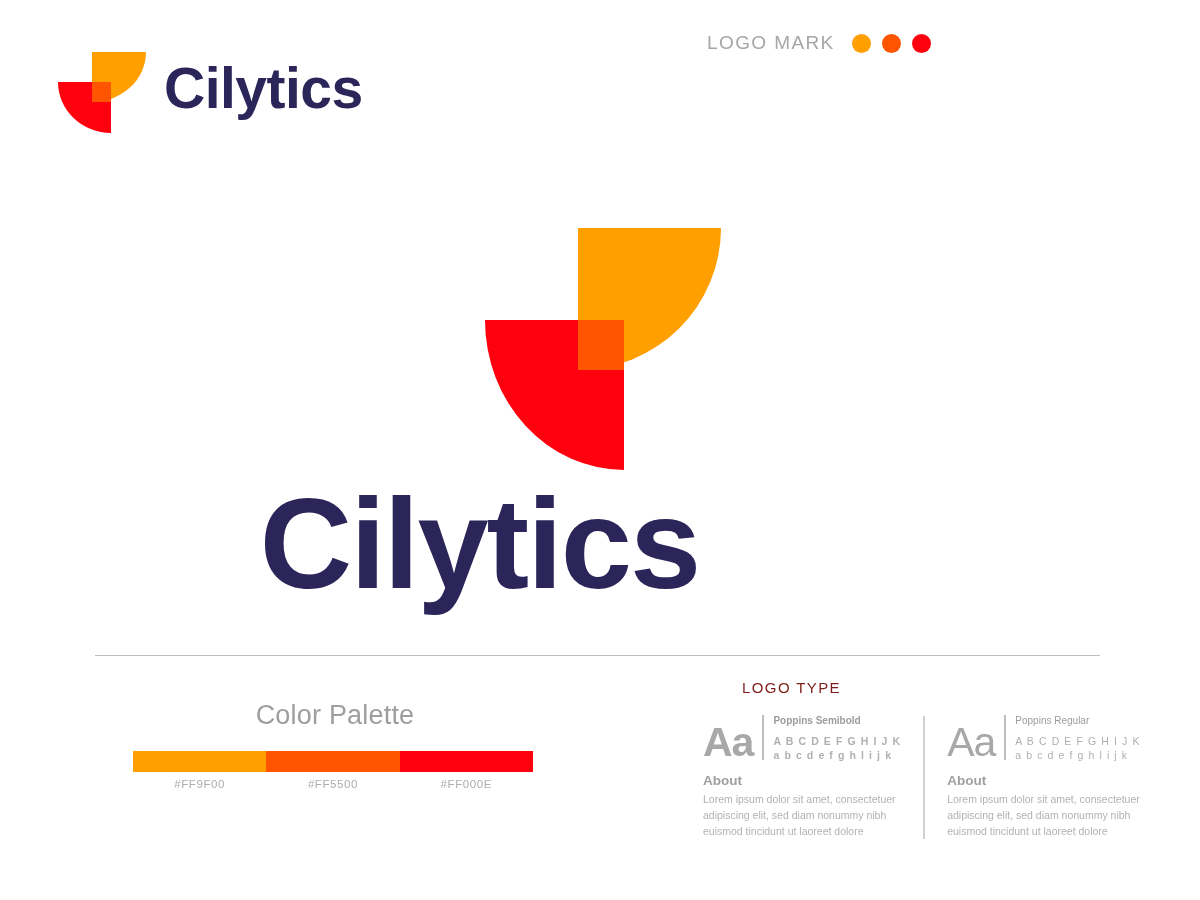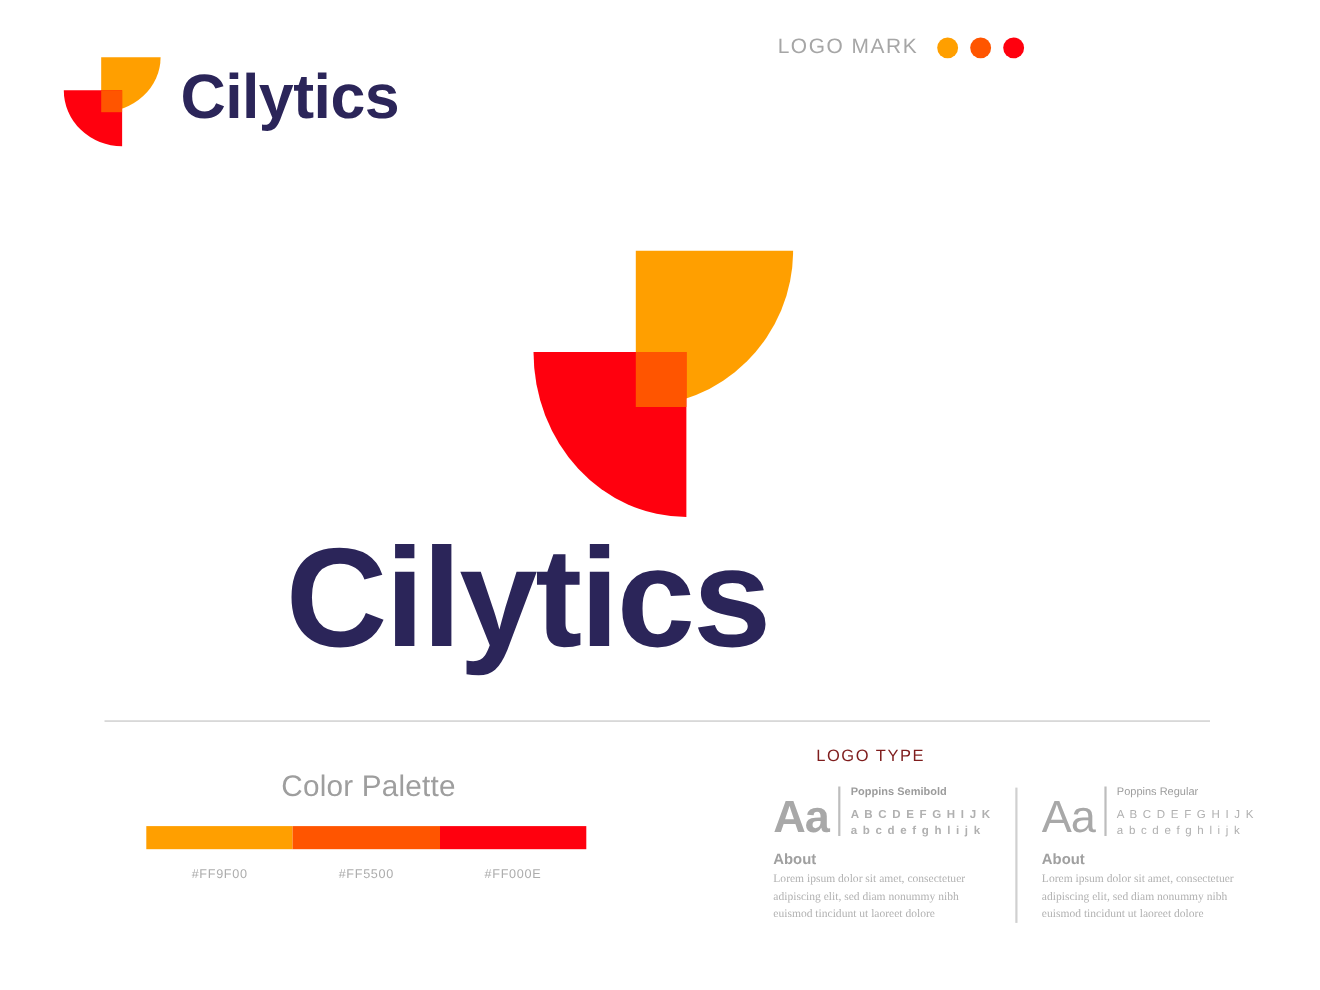--- a/index.html
+++ b/index.html
@@ -148,21 +148,21 @@
     width: 400px;
     height: 21px;
     margin-left: 23px;
   }
   #color-swatch-bar .swatch { flex: 1 1 0; height: 100%; }
 
   #color-hex-row {
     display: flex;
     width: 400px;
     margin-left: 23px;
-    margin-top: 17px;
+    margin-top: 6px;
   }
   #color-hex-row .hex-label {
     flex: 1 1 0;
     text-align: center;
     font-size: 11.5px;
     letter-spacing: 0.6px;
     color: #ADADAD;
   }
 
   
@@ -232,21 +232,20 @@
     color: #A0A0A0;
     font-weight: 700;
     margin-top: 11px;
     margin-bottom: 4px;
   }
   .type-about-body {
     font-size: 10.5px;
     line-height: 1.5;
     color: #B2B2B2;
     font-weight: 400;
-    font-family: Liberation Serif, serif;
   }
   .type-block-divider {
     width: 2px;
     background: #D0D0D0;
     align-self: stretch;
     flex: none;
     margin-top: 4px;
   }
 </style>
 </head>

